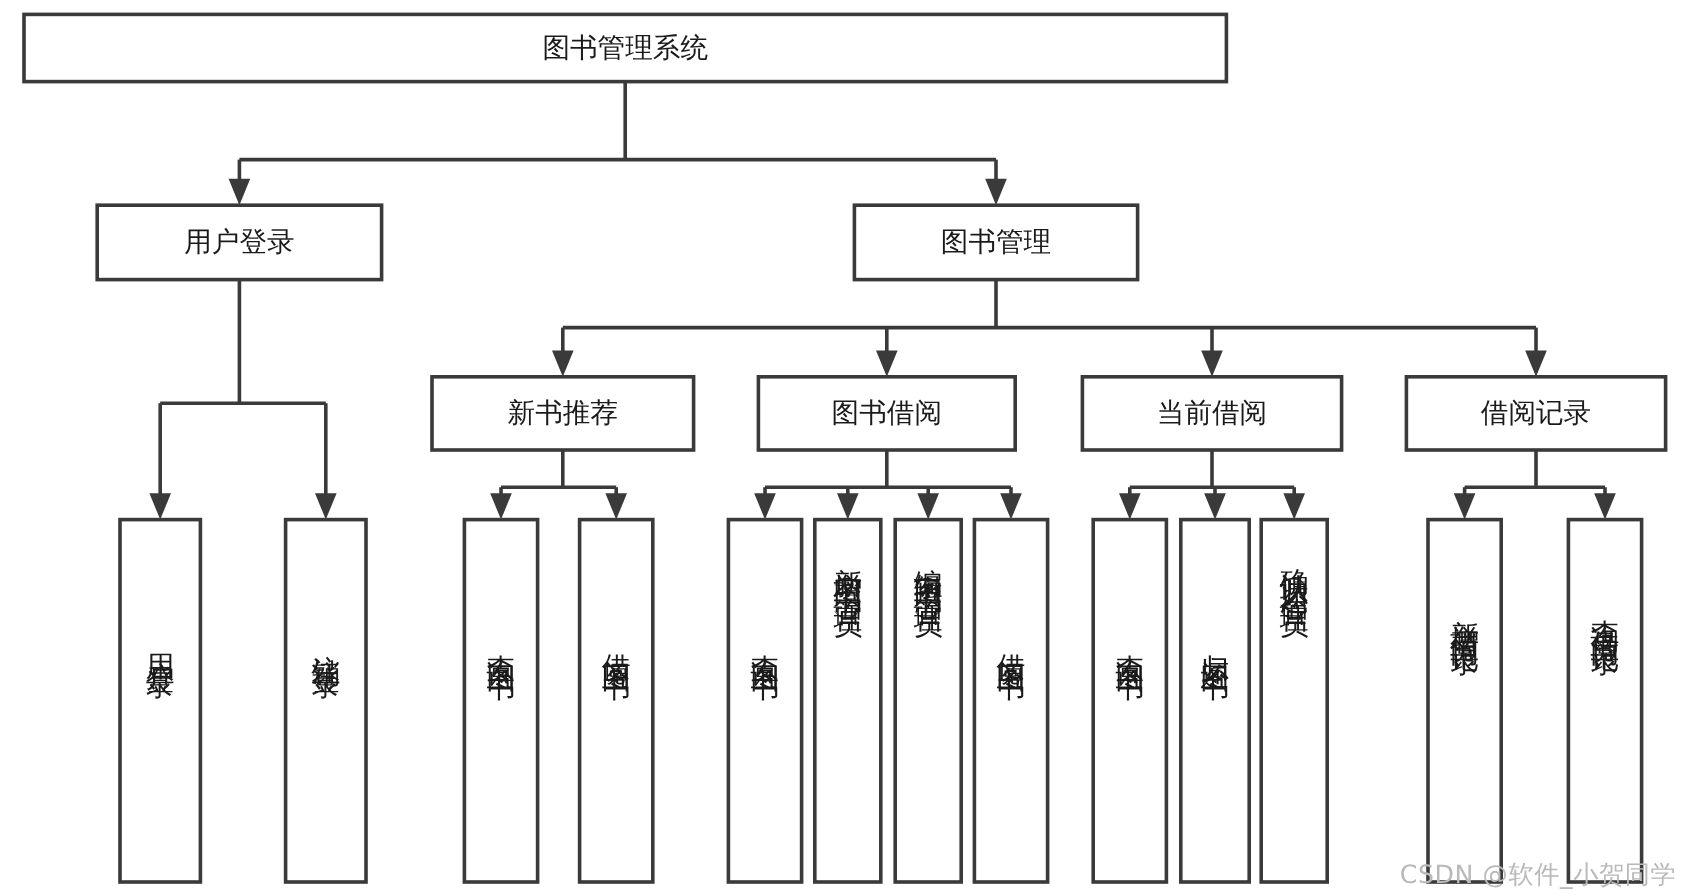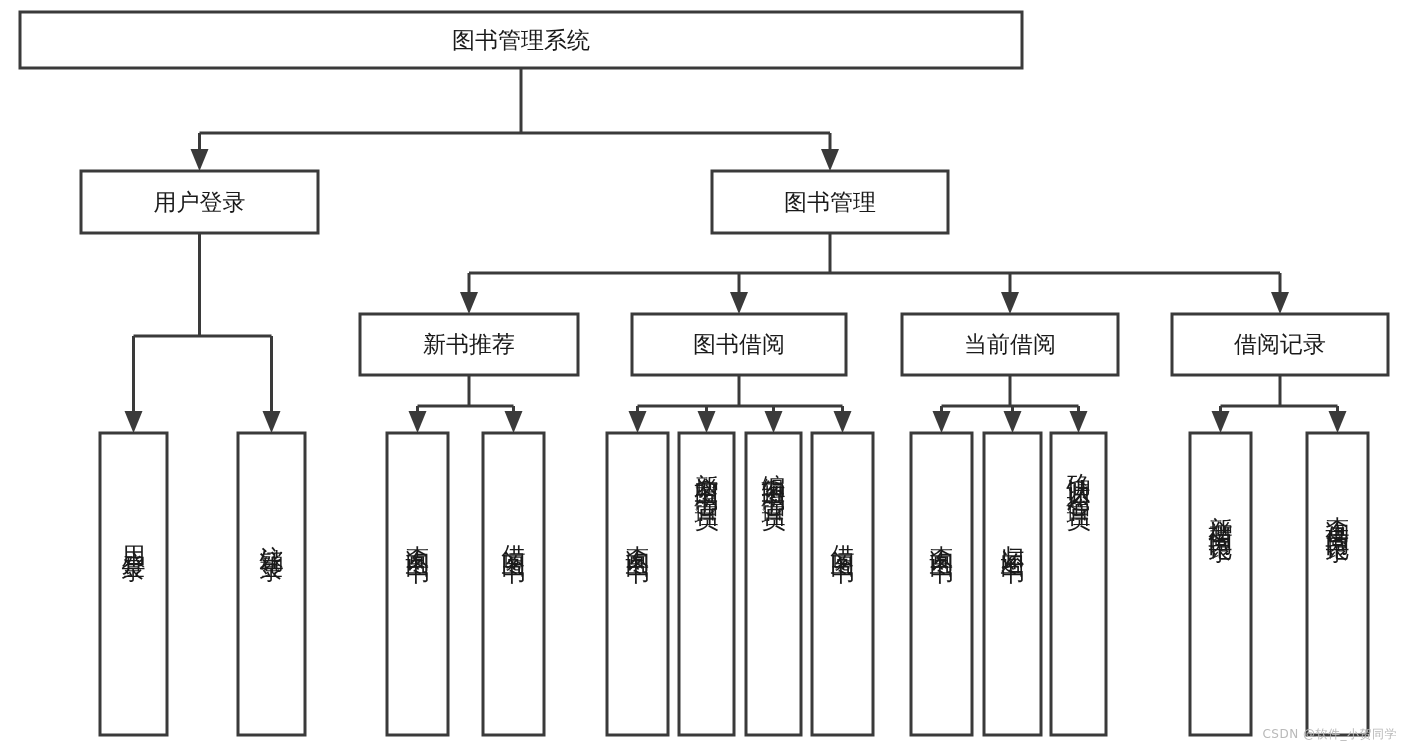--- a/index.html
+++ b/index.html
@@ -64,21 +64,21 @@
     letter-spacing: 5px;
     color: #1a1a1a;
     white-space: nowrap;
     text-align: center;
   }
   .watermark {
     position: absolute;
     right: 8px;
     bottom: 4px;
     font-family: "DejaVu Sans", "Liberation Sans", sans-serif;
-    font-size: 12px;
+    font-size: 21px;
     color: #b9b9b9;
     letter-spacing: 0.5px;
     white-space: nowrap;
     pointer-events: none;
   }
 </style>
 </head>
 <body>
 
 <div id="diagram-root">

